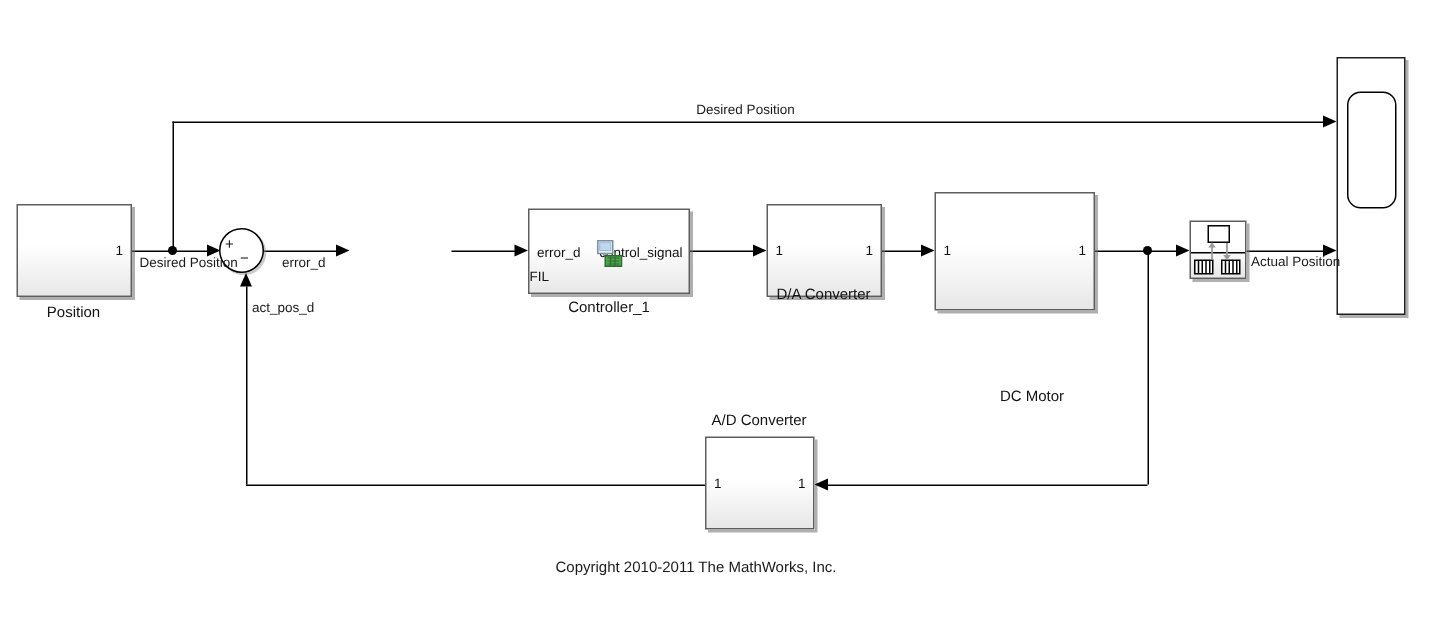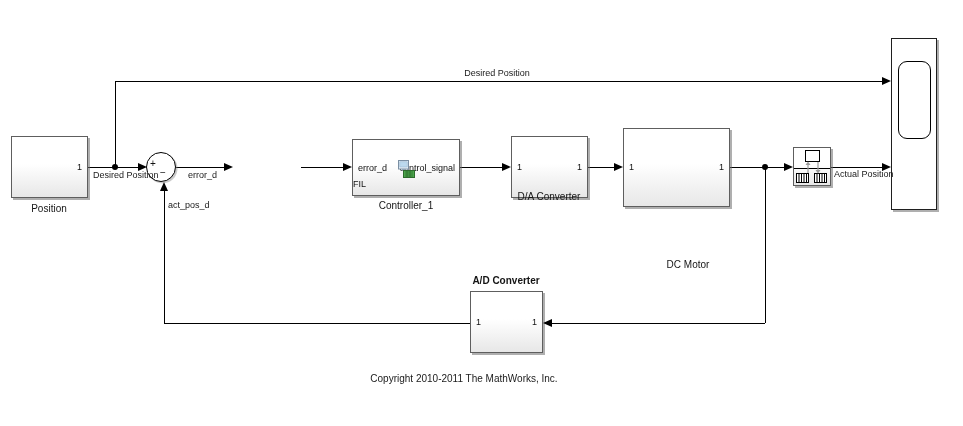--- a/index.html
+++ b/index.html
@@ -129,21 +129,21 @@
         <line x1="24" y1="14" x2="24" y2="23" stroke="#9a9a9a" stroke-width="1.2"></line>
         <path d="M24 25.5l-2.5 -3.5h5z" fill="#9a9a9a"></path>
       </svg>
     </span>
   </div>
 
   <div class="block scope-block" style="left:891px;top:38px;width:46px;height:172px;">
     <div class="scope-screen"></div>
   </div>
 
-  <div class="block-label" style="left:446px;top:275px;width:120px;font-weight:bold;">A/D Converter</div>
+  <div class="block-label" style="left:446px;top:275px;width:120px;">A/D Converter</div>
   <div class="block" style="left:470px;top:291px;width:73px;height:62px;">
     <span class="port-num" style="position:absolute;left:5px;top:25px;">1</span>
     <span class="port-num" style="position:absolute;right:5px;top:25px;">1</span>
   </div>
 
   <div class="signal-label" style="left:437px;top:68px;width:120px;text-align:center;">Desired Position</div>
   <div class="signal-label" style="left:93px;top:170px;">Desired Position</div>
   <div class="signal-label" style="left:188px;top:170px;">error_d</div>
   <div class="signal-label" style="left:168px;top:200px;">act_pos_d</div>
   <div class="signal-label" style="left:834px;top:169px;">Actual Position</div>

